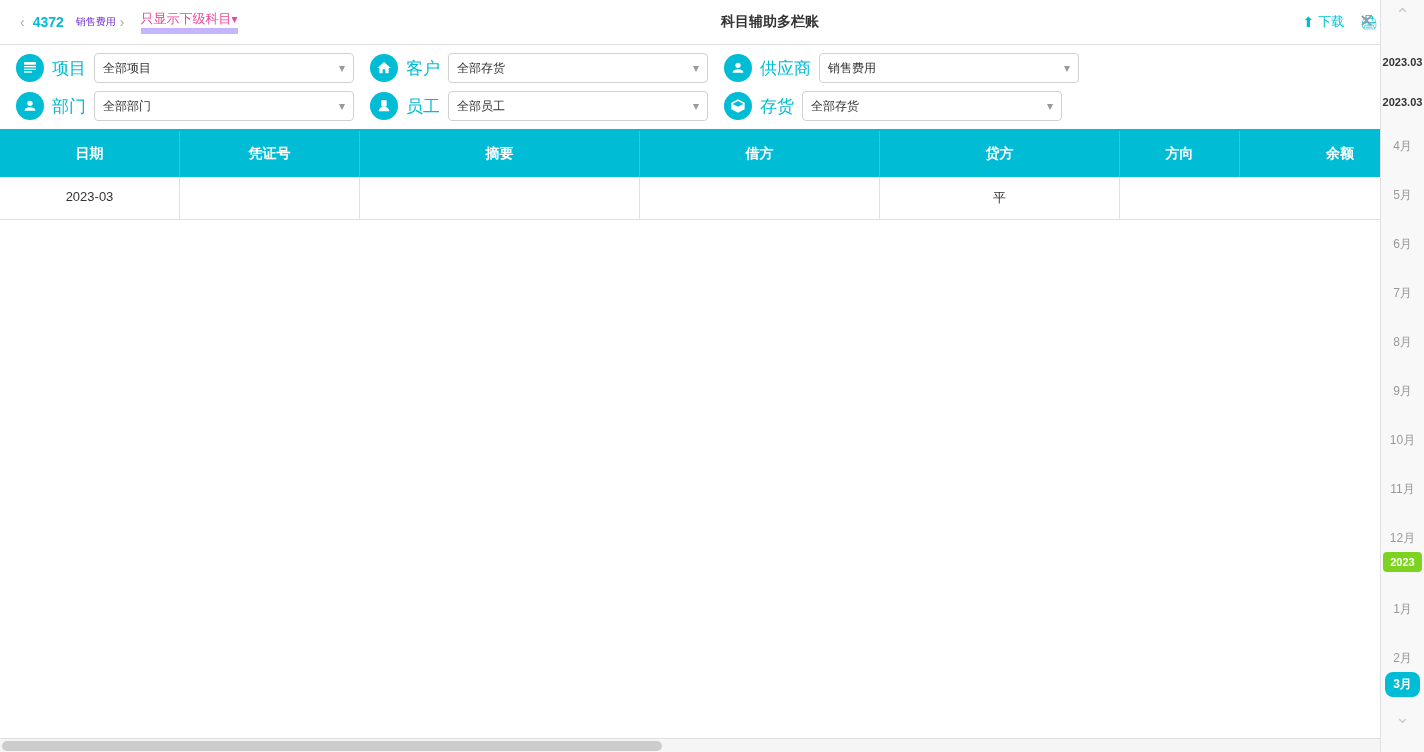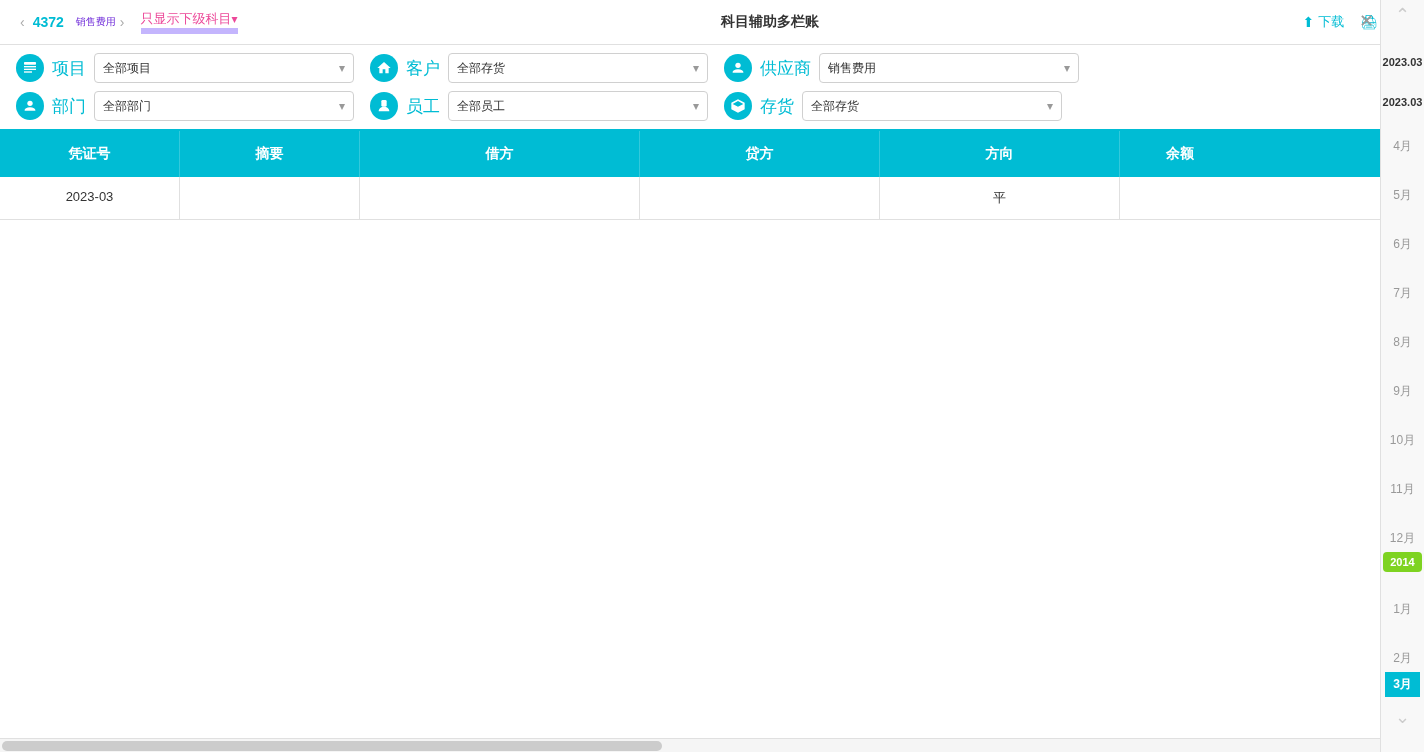--- a/index.html
+++ b/index.html
@@ -36,21 +36,21 @@
     .td:last-child { border-right: none; }
     
     
     .h-scrollbar { height: 14px; background: #f5f5f5; border-top: 1px solid #e0e0e0; position: absolute; bottom: 0; left: 0; right: 44px; }
     .h-scrollbar-thumb { height: 10px; margin-top: 2px; margin-left: 2px; width: 660px; background: #ccc; border-radius: 5px; }
     
     
     .timeline-panel { position: absolute; right: 0; top: 0; bottom: 0; width: 44px; background: #f8f8f8; border-left: 1px solid #e0e0e0; display: flex; flex-direction: column; align-items: center; overflow: hidden; }
     .timeline-up-btn, .timeline-down-btn { width: 36px; height: 30px; background: none; border: none; cursor: pointer; display: flex; align-items: center; justify-content: center; color: #bbb; font-size: 16px; flex-shrink: 0; }
     .timeline-item { width: 100%; text-align: center; font-size: 12px; color: #999; padding: 4px 0; cursor: pointer; flex-shrink: 0; margin-top: 24px; }
-    .timeline-item.active-teal { background: #00bcd4; color: #fff; border-radius: 0; margin: 1px 4px; width: calc(100% - 8px); font-weight: bold; }
+    .timeline-item.active-teal { background: #00bcd4; color: #fff; border-radius: 8px; margin: 1px 4px; width: calc(100% - 8px); font-weight: bold; }
     .timeline-item.active-green { background: #7ed321; color: #fff; border-radius: 4px; margin: 1px 2px; width: calc(100% - 4px); font-weight: bold; font-size: 11px; }
     .timeline-item.header-item { color: #333; font-size: 12px; background: none; padding: 3px 0; }
     
     .close-btn { position: absolute; top: 10px; right: 50px; color: #999; font-size: 18px; cursor: pointer; background: none; border: none; }
   </style>
 </head>
 <body>
 
 <div class="window">
 
@@ -166,20 +166,21 @@
         <div class="filter-select">
           <span>全部存货</span>
           <span class="arrow">▾</span>
         </div>
       </div>
     </div>
   </div>
 
   <div class="table-area">
     <div class="table-header">
+      <div class="th">日期</div>
       <div class="th">凭证号</div>
       <div class="th">摘要</div>
       <div class="th">借方</div>
       <div class="th">贷方</div>
       <div class="th">方向</div>
       <div class="th">余额</div>
     </div>
     <div class="table-body">
       <div class="table-row">
         <div class="td">2023-03</div>
@@ -205,21 +206,21 @@
     <div class="timeline-item header-item" style="color:#333; font-size:11px; font-weight:bold; padding: 2px 0;">2023.03</div>
     <div class="timeline-item">4月</div>
     <div class="timeline-item">5月</div>
     <div class="timeline-item">6月</div>
     <div class="timeline-item">7月</div>
     <div class="timeline-item">8月</div>
     <div class="timeline-item">9月</div>
     <div class="timeline-item">10月</div>
     <div class="timeline-item">11月</div>
     <div class="timeline-item">12月</div>
-    <div class="timeline-item active-green">2014</div>
+    <div class="timeline-item active-green">2023</div>
     <div class="timeline-item">1月</div>
     <div class="timeline-item">2月</div>
     <div class="timeline-item active-teal">3月</div>
 
     <button class="timeline-down-btn">
       <span style="color:#ccc; font-size:18px; display:block; margin-top:auto;">⌄</span>
     </button>
   </div>
 
 </div>

